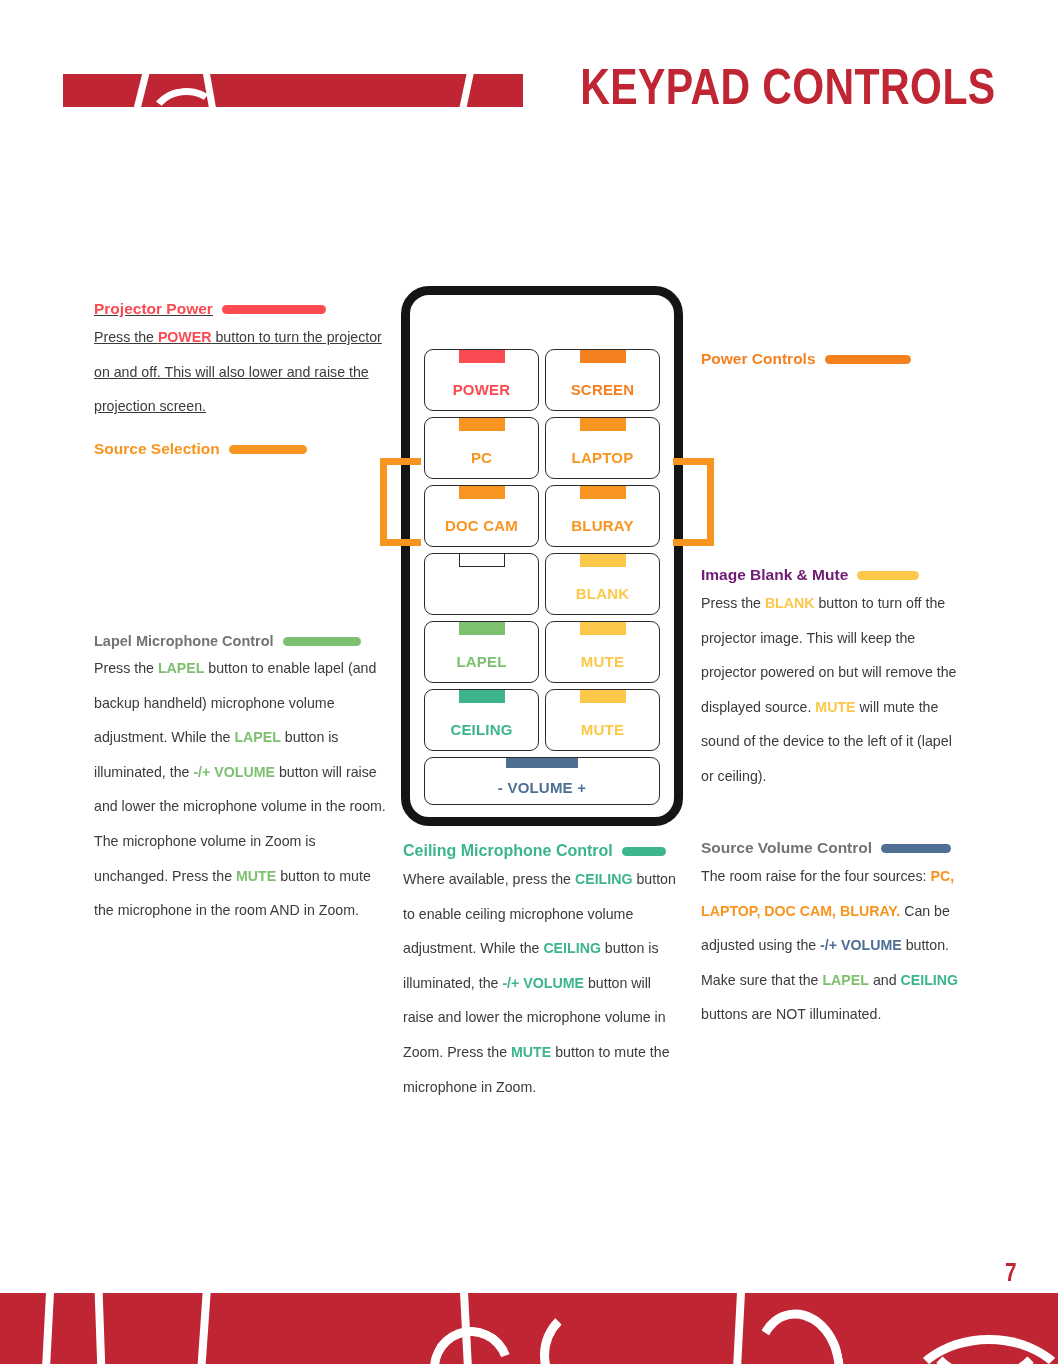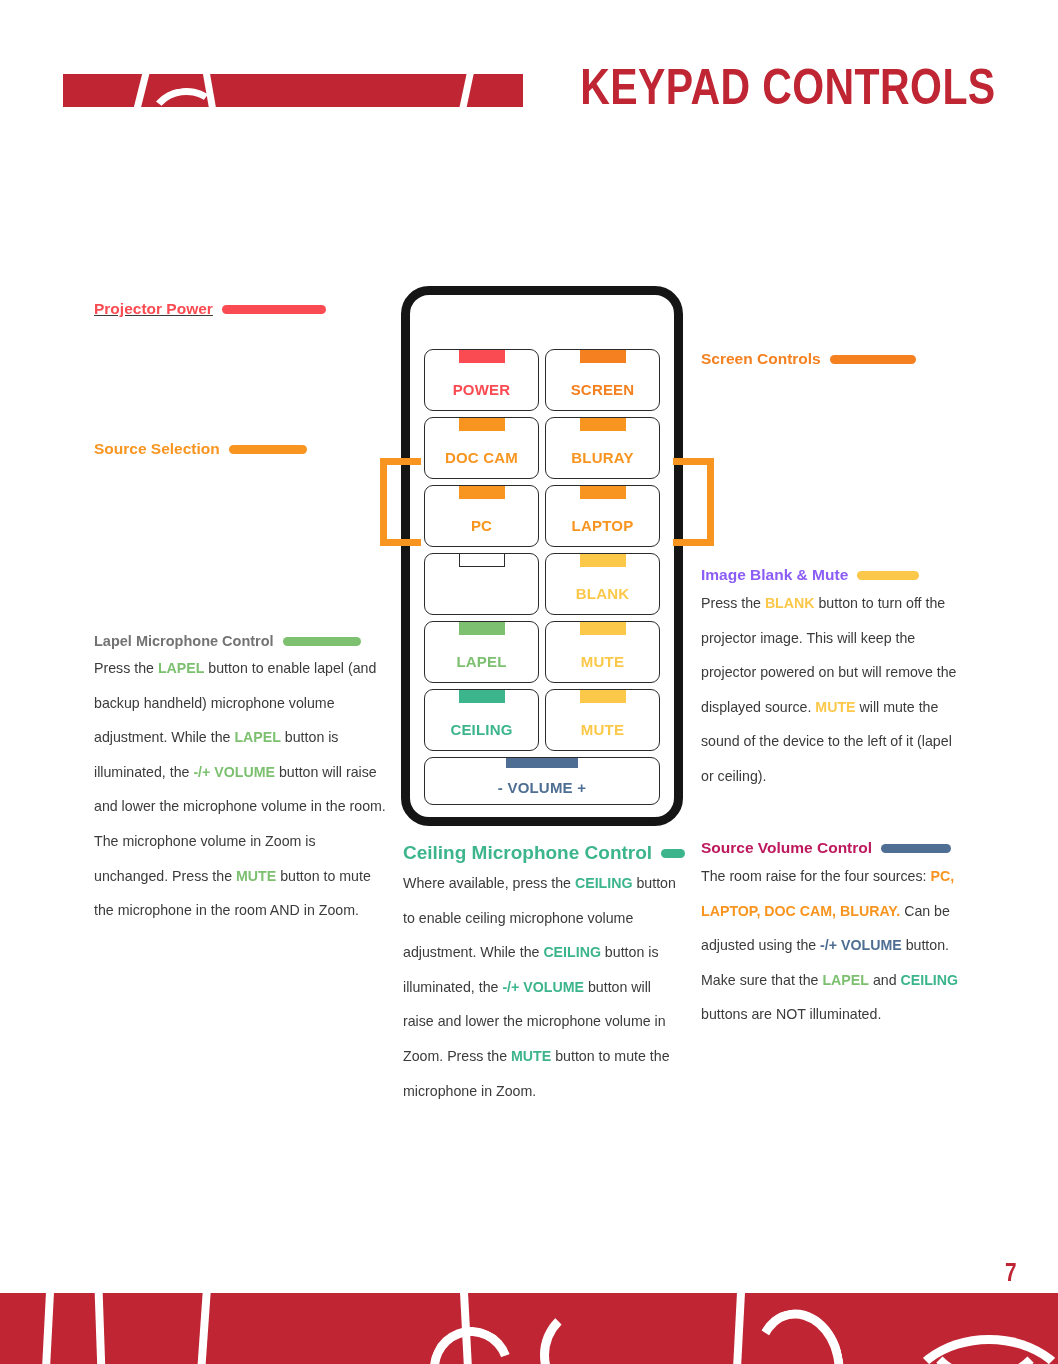--- a/index.html
+++ b/index.html
@@ -214,62 +214,63 @@
   <div class="slash s2"></div>
   <div class="slash s3"></div>
 </div>
 <div id="page-title">KEYPAD CONTROLS</div>
 
 <div class="section" style="left:94px; top:300px; width:296px;text-decoration:underline;">
   <div class="sec-head">
     <span style="color:#fa4b52">Projector Power</span>
     <span class="pill p-red" style="width:104px"></span>
   </div>
+  <div class="sec-body"><span>Press the </span><b class="c-red">POWER</b><span> button to turn the projector on and off. This will also lower and raise the projection screen.</span></div>
 </div>
 
 <div class="section" style="left:94px; top:440px; width:296px;">
   <div class="sec-head">
     <span style="color:#f89520">Source Selection</span>
     <span class="pill p-orange" style="width:78px"></span>
   </div>
 </div>
 
 <div class="section" style="left:94px; top:633px; width:296px;">
   <div class="sec-head" style="font-size:14.5px">
     <span style="color:#737373">Lapel Microphone Control</span>
     <span class="pill p-green" style="width:78px"></span>
   </div>
   <div class="sec-body"><span>Press the </span><b class="c-green">LAPEL</b><span> button to enable lapel (and backup handheld) microphone volume adjustment. While the </span><b class="c-green">LAPEL</b><span> button is illuminated, the </span><b class="c-green">-/+ VOLUME</b><span> button will raise and lower the microphone volume in the room. The microphone volume in Zoom is unchanged. Press the </span><b class="c-green">MUTE</b><span> button to mute the microphone in the room AND in Zoom.</span></div>
 </div>
 
 <div class="section" style="left:701px; top:350px; width:266px;">
   <div class="sec-head">
-    <span style="color:#f4801f">Screen Controls</span>
+    <span style="color:#f4801f">Power Controls</span>
     <span class="pill p-orange2" style="width:86px"></span>
   </div>
 </div>
 
 <div class="section" style="left:701px; top:566px; width:266px;">
   <div class="sec-head">
-    <span style="color:#8b5cf6">Image Blank &amp; Mute</span>
+    <span style="color:#701a75">Image Blank &amp; Mute</span>
     <span class="pill p-yellow" style="width:62px"></span>
   </div>
   <div class="sec-body"><span>Press the </span><b class="c-yellow">BLANK</b><span> button to turn off the projector image. This will keep the projector powered on but will remove the displayed source. </span><b class="c-yellow">MUTE</b><span> will mute the sound of the device to the left of it (lapel or ceiling).</span></div>
 </div>
 
 <div class="section" style="left:701px; top:839px; width:266px;">
   <div class="sec-head">
-    <span style="color:#be185d">Source Volume Control</span>
+    <span style="color:#737373">Source Volume Control</span>
     <span class="pill p-blue" style="width:70px"></span>
   </div>
   <div class="sec-body"><span>The room raise for the four sources: </span><b class="c-orange">PC, LAPTOP, DOC CAM, BLURAY.</b><span> Can be adjusted using the </span><b class="c-blue">-/+ VOLUME</b><span> button. Make sure that the </span><b class="c-green">LAPEL</b><span> and </span><b class="c-teal">CEILING</b><span> buttons are NOT illuminated.</span></div>
 </div>
 
 <div class="section" style="left:403px; top:842px; width:282px;">
-  <div class="sec-head" style="font-size:19px">
+  <div class="sec-head" style="font-size:16px">
     <span style="color:#3cb58c">Ceiling Microphone Control</span>
     <span class="pill p-teal" style="width:44px"></span>
   </div>
   <div class="sec-body"><span>Where available, press the </span><b class="c-teal">CEILING</b><span> button to enable ceiling microphone volume adjustment. While the </span><b class="c-teal">CEILING</b><span> button is illuminated, the </span><b class="c-teal">-/+ VOLUME</b><span> button will raise and lower the microphone volume in Zoom. Press the </span><b class="c-teal">MUTE</b><span> button to mute the microphone in Zoom.</span></div>
 </div>
 
 <div id="keypad">
   <div id="keypad-rows">
       <div class="key-row">
         <div class="key">
@@ -277,35 +278,35 @@
           <span class="klabel" style="color: rgb(250, 75, 82);">POWER</span>
         </div>
         <div class="key">
           <span class="led" style="background: rgb(244, 128, 31);"></span>
           <span class="klabel" style="color: rgb(244, 128, 31);">SCREEN</span>
         </div>
       </div>
       <div class="key-row">
         <div class="key">
           <span class="led" style="background: rgb(248, 149, 32);"></span>
+          <span class="klabel" style="color: rgb(248, 149, 32);">PC</span>
+        </div>
+        <div class="key">
+          <span class="led" style="background: rgb(248, 149, 32);"></span>
+          <span class="klabel" style="color: rgb(248, 149, 32);">LAPTOP</span>
+        </div>
+      </div>
+      <div class="key-row">
+        <div class="key">
+          <span class="led" style="background: rgb(248, 149, 32);"></span>
           <span class="klabel" style="color: rgb(248, 149, 32);">DOC CAM</span>
         </div>
         <div class="key">
           <span class="led" style="background: rgb(248, 149, 32);"></span>
           <span class="klabel" style="color: rgb(248, 149, 32);">BLURAY</span>
-        </div>
-      </div>
-      <div class="key-row">
-        <div class="key">
-          <span class="led" style="background: rgb(248, 149, 32);"></span>
-          <span class="klabel" style="color: rgb(248, 149, 32);">PC</span>
-        </div>
-        <div class="key">
-          <span class="led" style="background: rgb(248, 149, 32);"></span>
-          <span class="klabel" style="color: rgb(248, 149, 32);">LAPTOP</span>
         </div>
       </div>
       <div class="key-row">
         <div class="key">
           <span class="led outline"></span>
           <span class="klabel"></span>
         </div>
         <div class="key">
           <span class="led" style="background: rgb(251, 200, 74);"></span>
           <span class="klabel" style="color: rgb(251, 200, 74);">BLANK</span>

